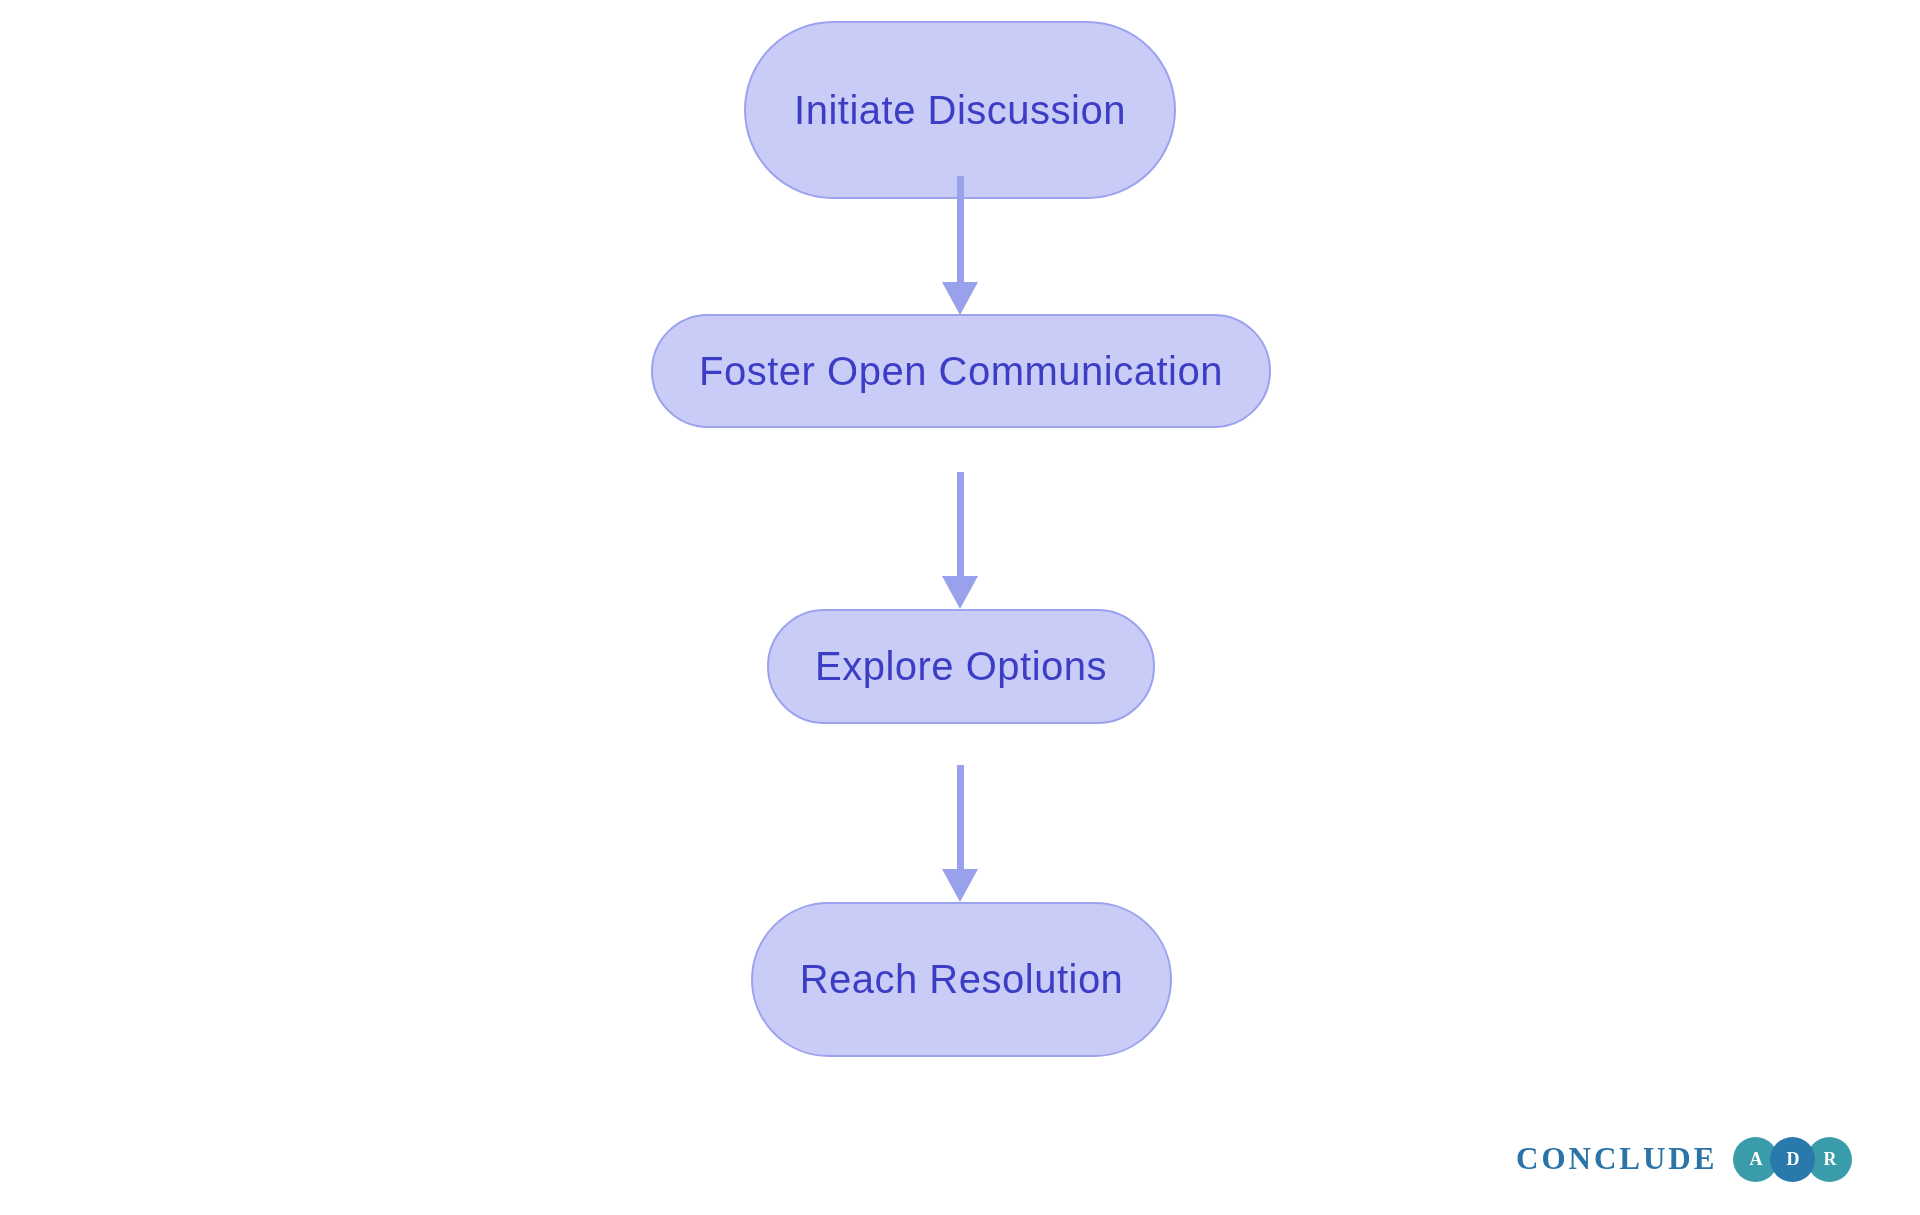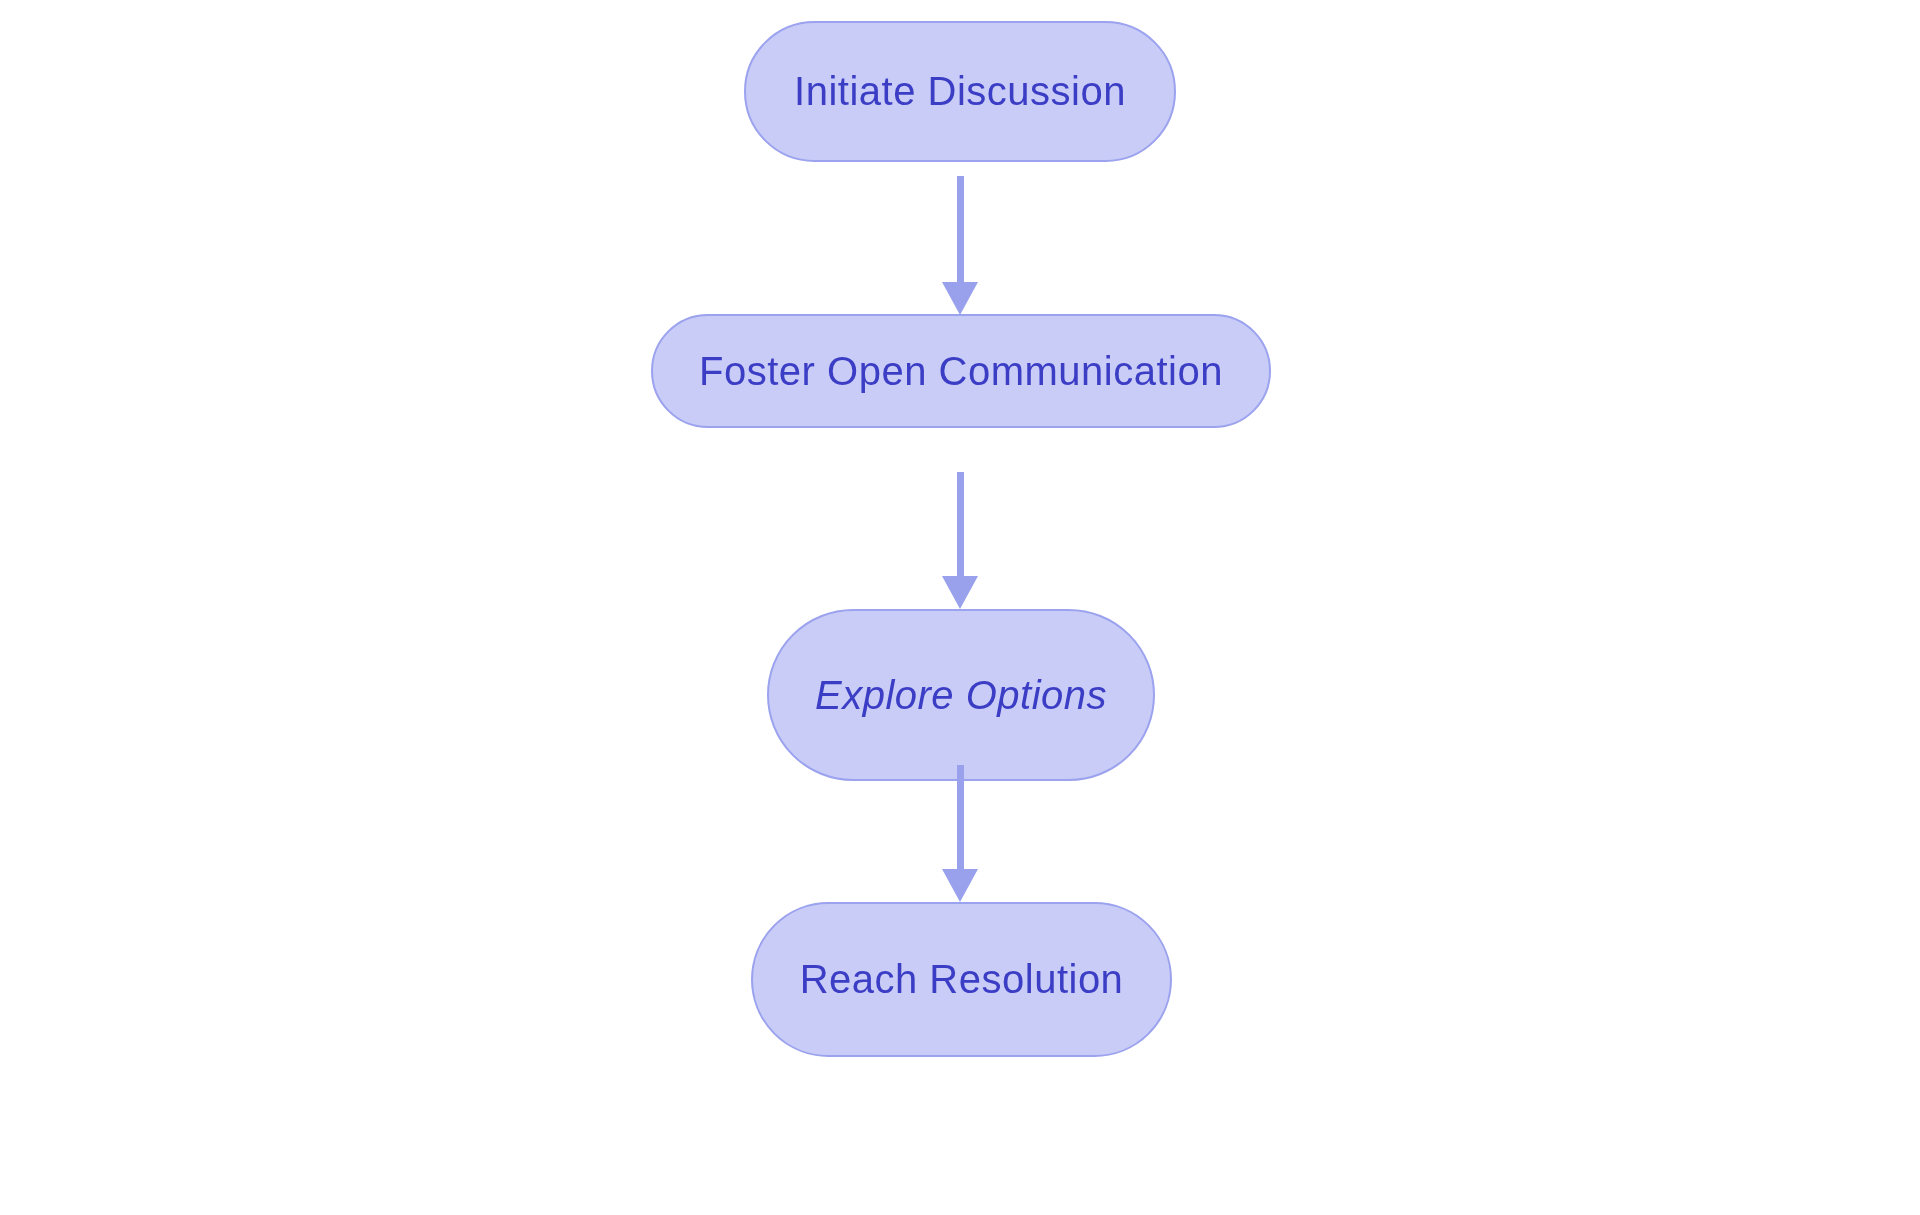--- a/index.html
+++ b/index.html
@@ -21,23 +21,23 @@
     border: 2px solid #9ba2ee;
     border-radius: 90px;
     display: flex;
     align-items: center;
     justify-content: center;
     color: #3b3ec5;
     font-size: 40px;
     letter-spacing: 0.5px;
     white-space: nowrap;
   }
-  .node-1 { left: 744px; top:  21px; width: 432px; height: 141px; }
+  .node-1 { left: 744px; top:  21px; width: 432px; height: 178px; }
   .node-2 { left: 651px; top: 314px; width: 620px; height: 114px; }
-  .node-3 { left: 767px; top: 609px; width: 388px; height: 172px; font-style: italic; }
+  .node-3 { left: 767px; top: 609px; width: 388px; height: 115px; }
   .node-4 { left: 751px; top: 902px; width: 421px; height: 155px; }
 
   
   .arrow {
     position: absolute;
     left: 942px;            
     width: 36px;
     display: flex;
     flex-direction: column;
     align-items: center;
@@ -121,14 +121,22 @@
 
   <div class="arrow arrow-3">
     <div class="shaft"></div>
     <div class="head"></div>
   </div>
 
   <div class="node node-4">
     <span>Reach Resolution</span>
   </div>
 
+  <div class="logo">
+    <span class="wordmark">CONCLUDE</span>
+    <div class="badges">
+      <div class="badge badge-a">A</div>
+      <div class="badge badge-d">D</div>
+      <div class="badge badge-r">R</div>
+    </div>
+  </div>
 
 </div>
 
 </body></html>

